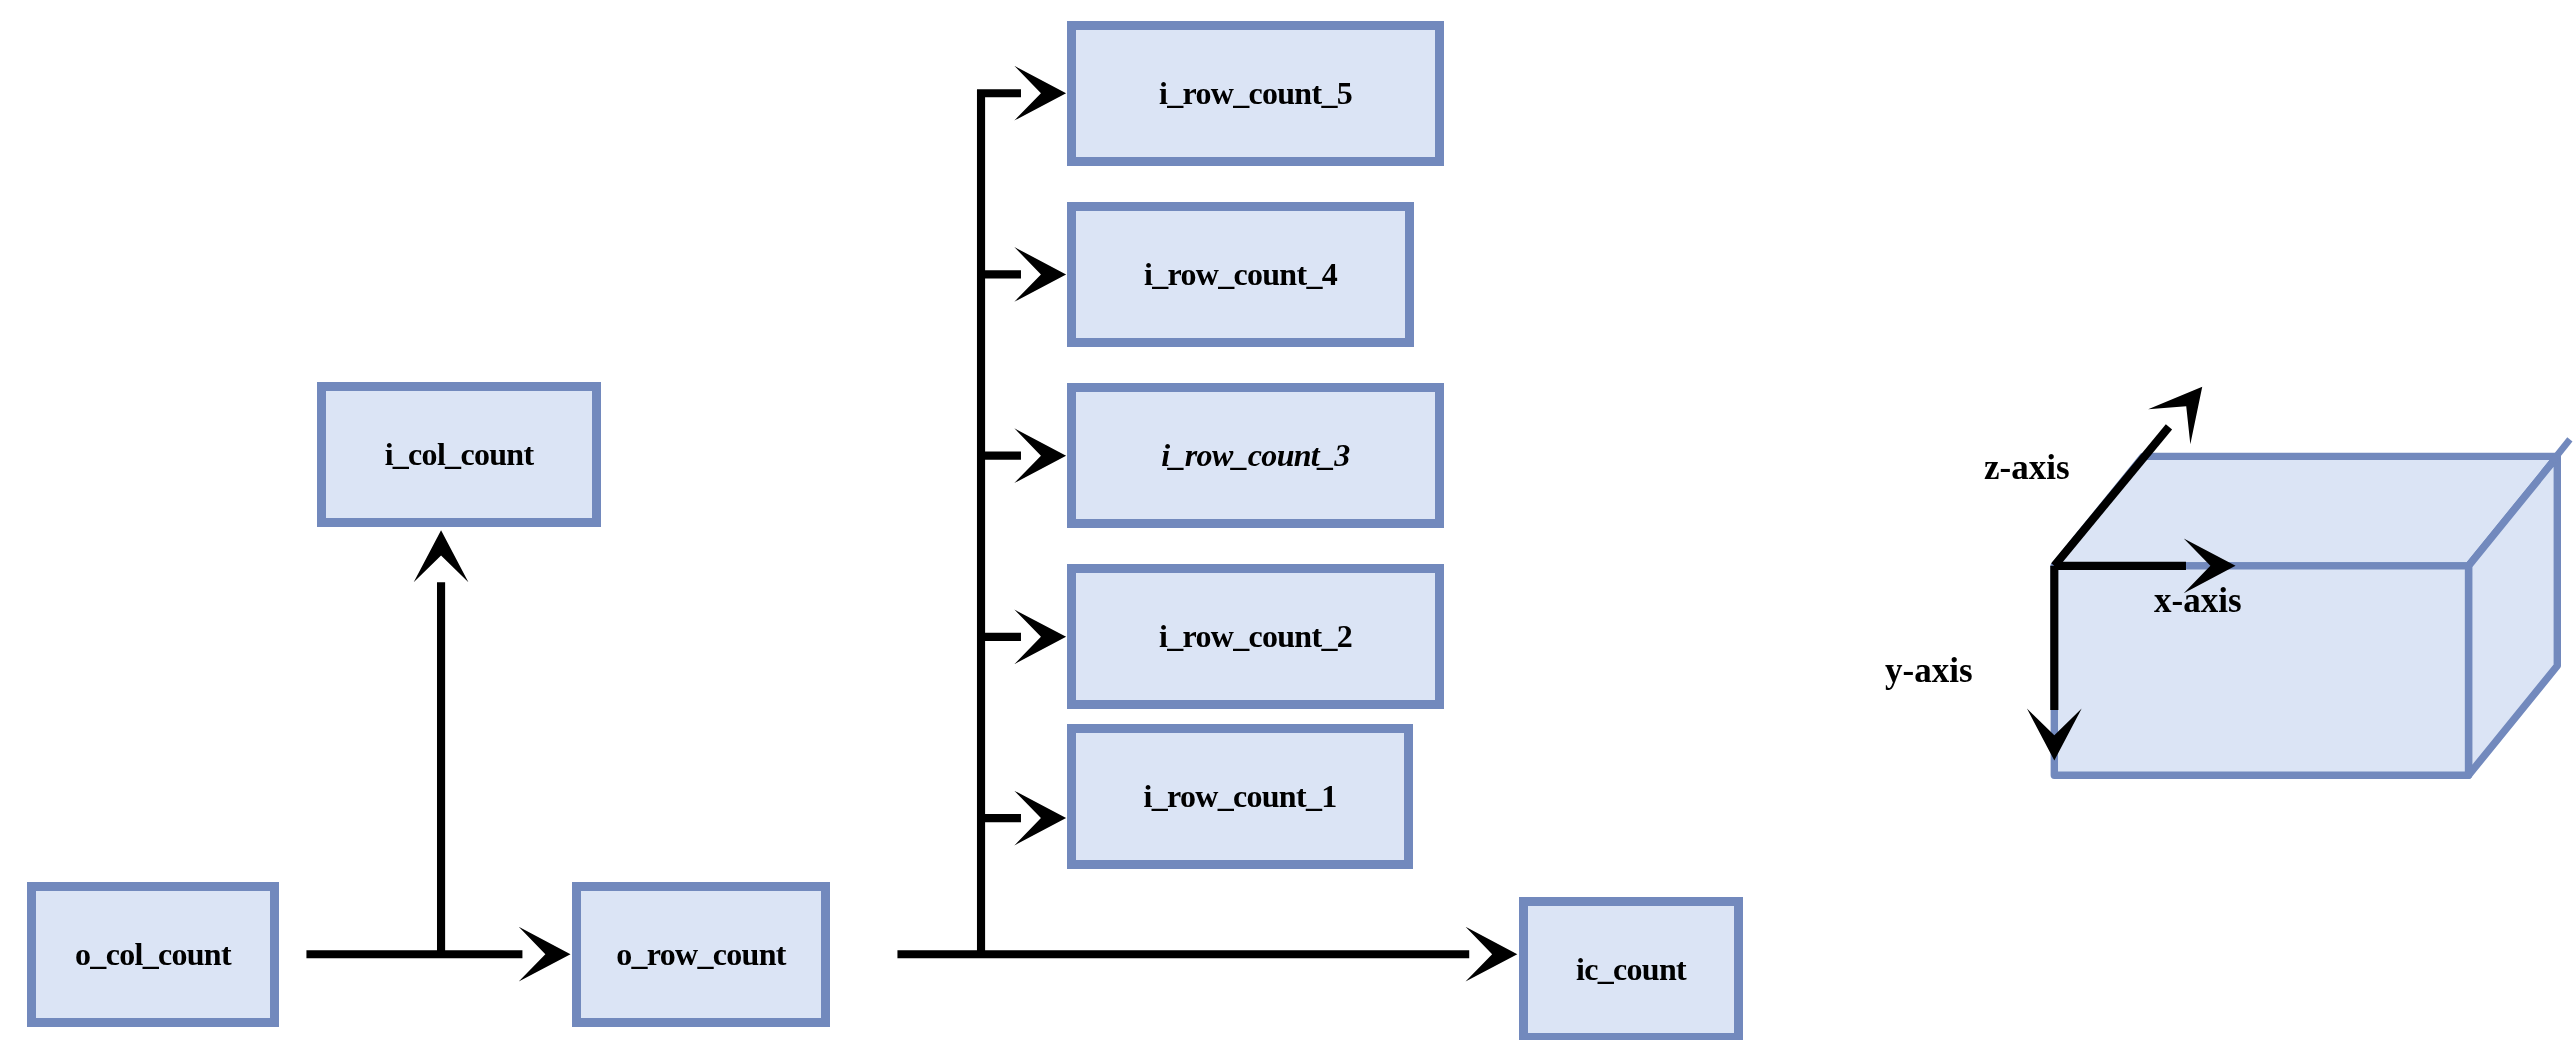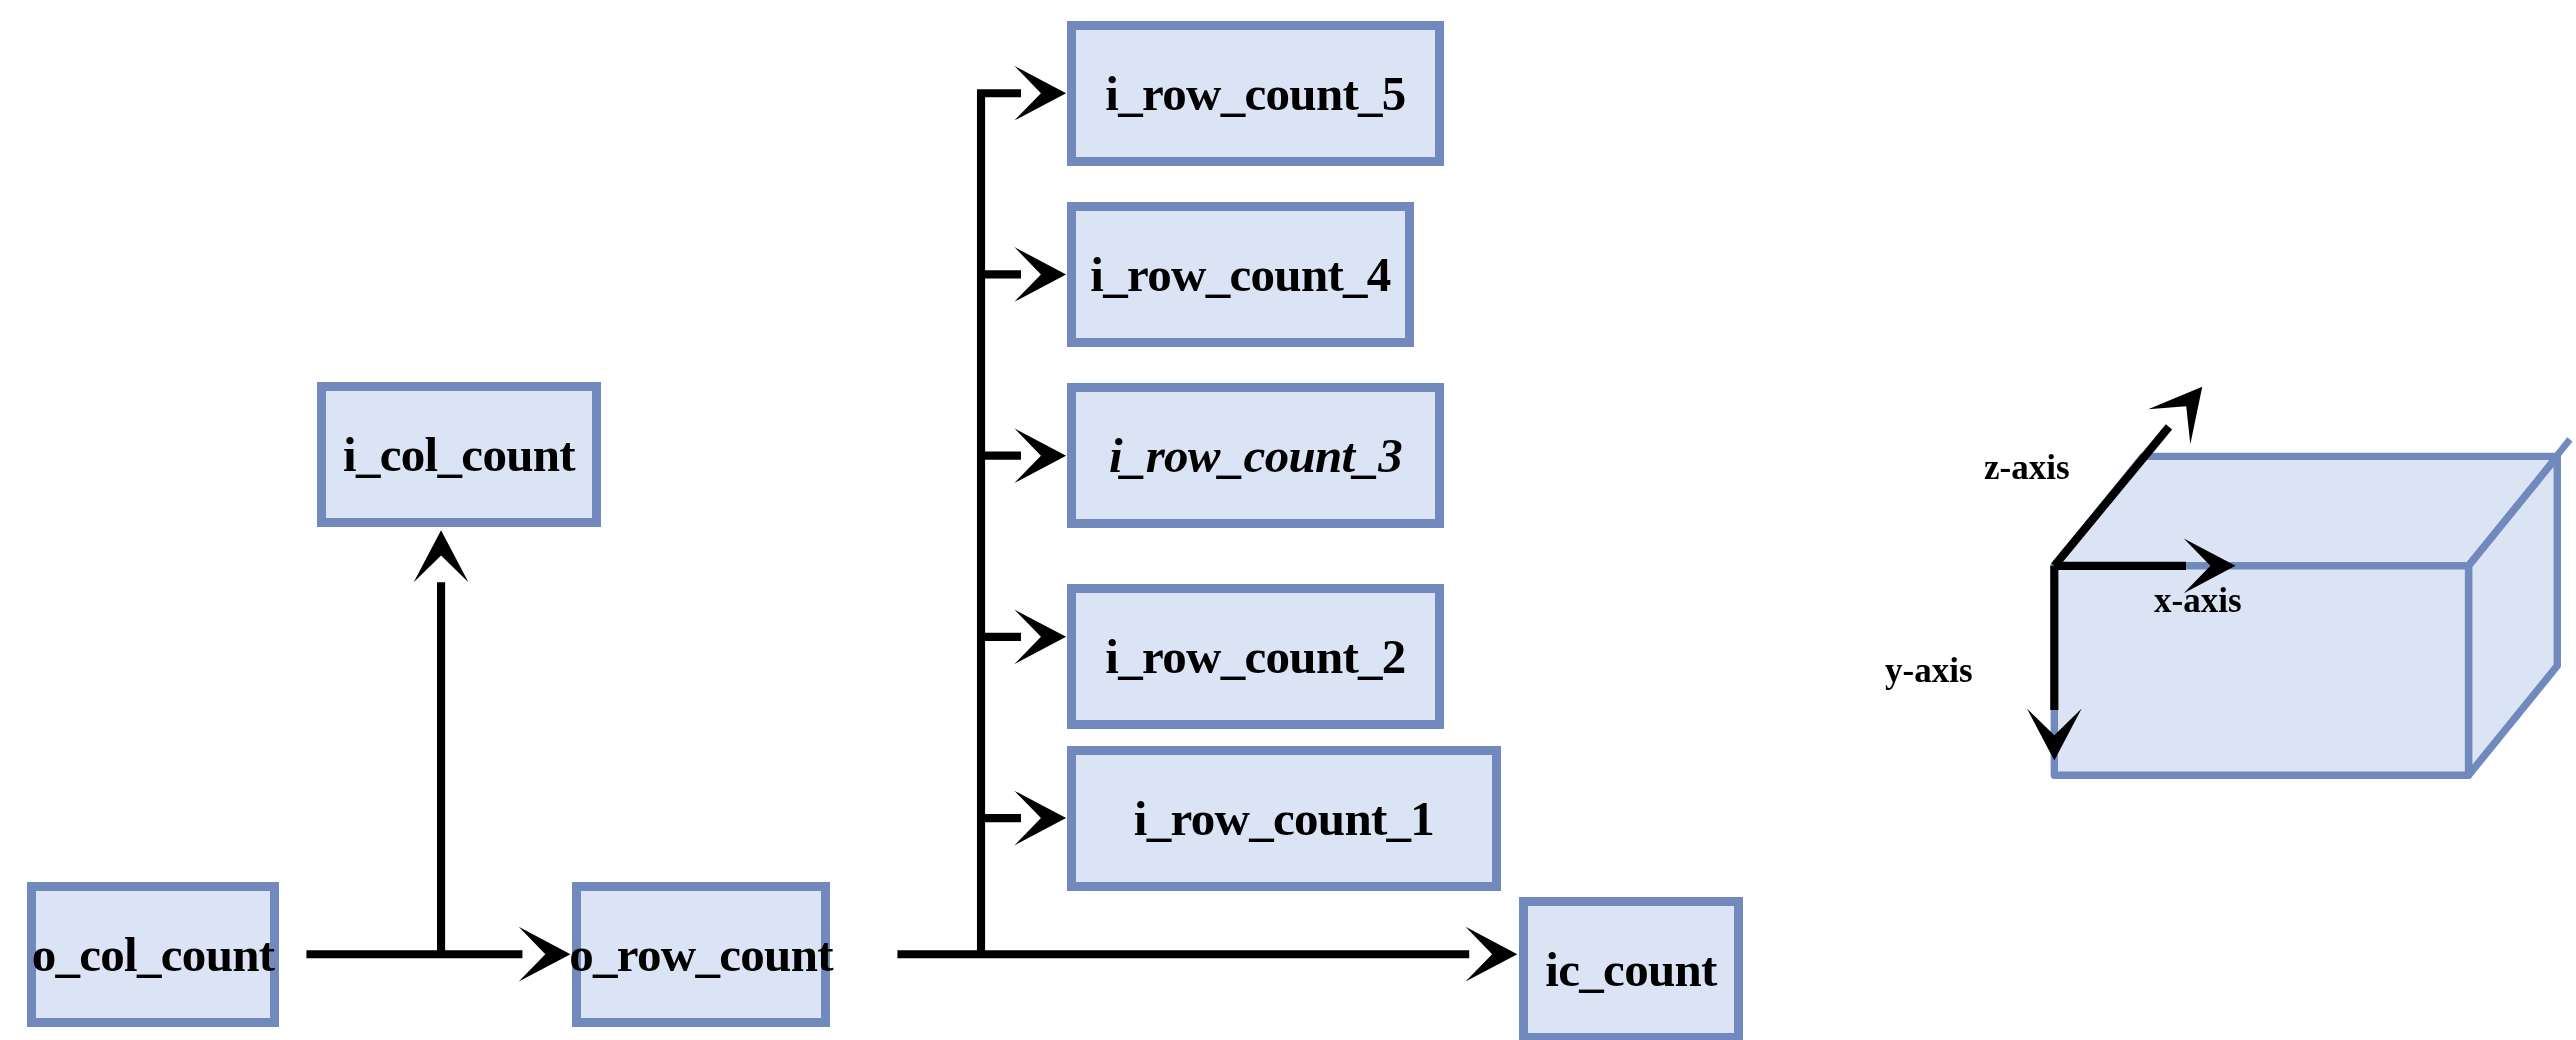--- a/index.html
+++ b/index.html
@@ -22,36 +22,36 @@
 
   
   .node {
     position: absolute;
     box-sizing: border-box;
     height: 145px;
     border: 9.6px solid var(--node-border, #7289bd);
     background: var(--node-fill, #dbe4f5);
     color: var(--text, #000000);
     font-weight: bold;
-    font-size: 49px;
+    font-size: 32px;
     letter-spacing: -0.7px;
     display: flex;
     align-items: center;
     justify-content: center;
     white-space: nowrap;
   }
 
   .n-o-col  { left: 27px;   top: 882px; width: 252px; }
   .n-i-col  { left: 317px;  top: 382px;  width: 284px; }
   .n-o-row  { left: 572px;  top: 882px; width: 258px; }
   .n-ir5    { left: 1067px; top: 21px;   width: 377px; }
   .n-ir4    { left: 1067px; top: 202px;  width: 347px; }
   .n-ir3    { left: 1067px; top: 383px;  width: 377px; font-style: italic; }
-  .n-ir2    { left: 1067px; top: 584px;  width: 377px; }
-  .n-ir1    { left: 1067px; top: 746px; width: 434px; }
+  .n-ir2    { left: 1067px; top: 564px;  width: 377px; }
+  .n-ir1    { left: 1067px; top: 724px; width: 346px; }
   .n-ic     { left: 1519px; top: 882px; width: 224px; margin-top: 15px; }
 
   
   .axis-label {
     position: absolute;
     color: var(--text, #000000);
     font-weight: bold;
     font-size: 35px;
     white-space: nowrap;
   }

